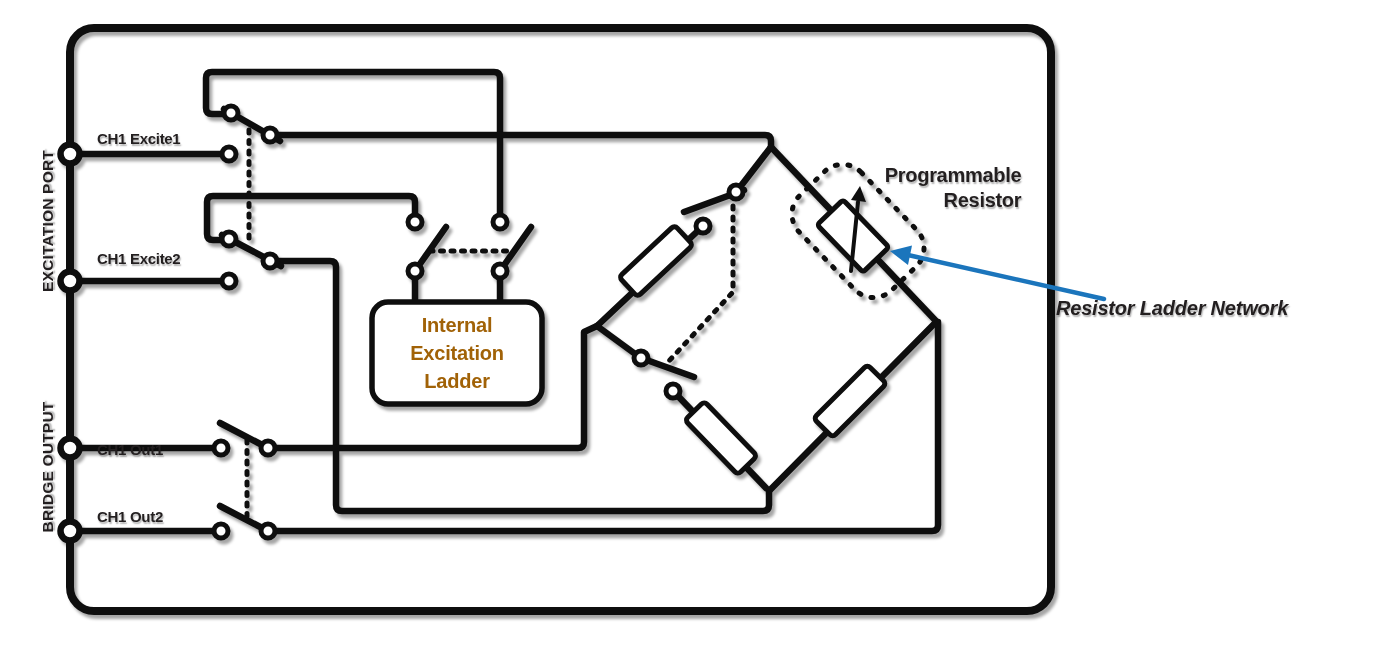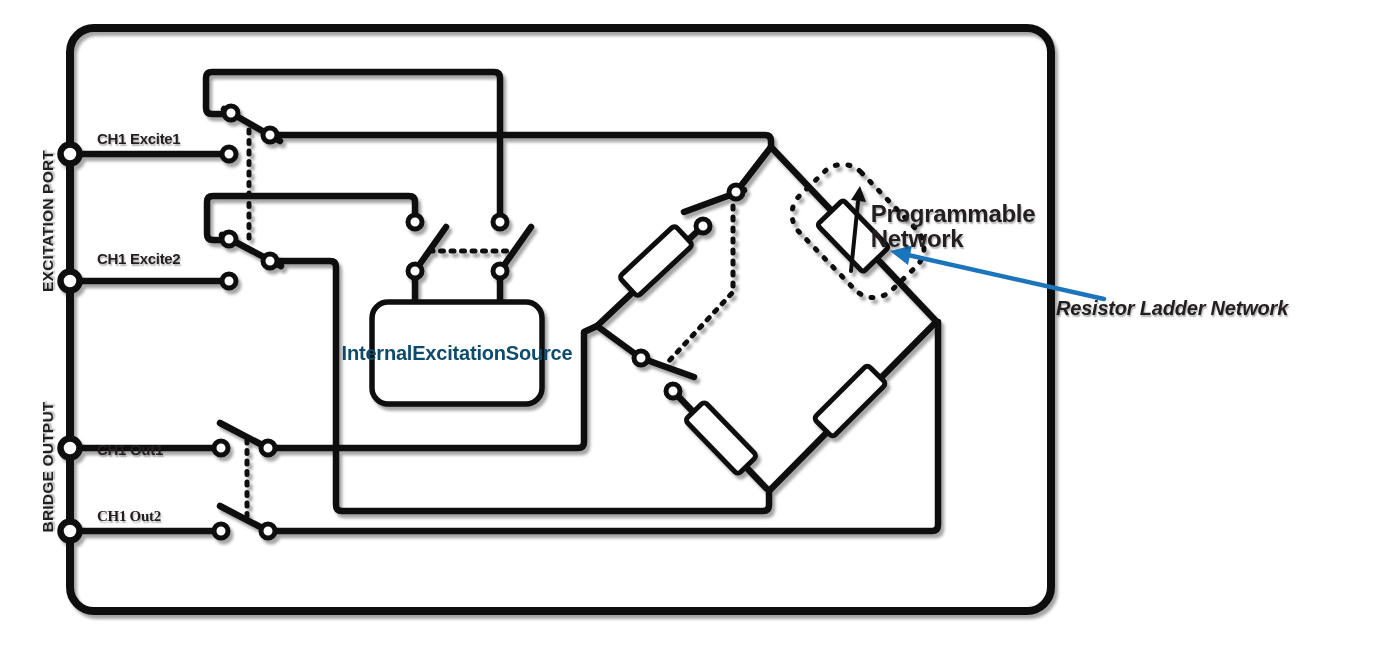--- a/index.html
+++ b/index.html
@@ -13,28 +13,27 @@
     position:absolute;font-weight:700;color:#231f20;white-space:nowrap;
     letter-spacing:-0.3px;text-shadow:1px 2px 1.5px rgba(0,0,0,0.30);
   }
   .ch-lbl{font-size:15px;}
   .port-lbl{
     font-size:15.5px;letter-spacing:0.2px;
     transform:translate(-50%,-50%) rotate(-90deg);
   }
   .src-box-text{
     position:absolute;left:372px;top:302px;width:170px;height:102px;
-    display:flex;flex-direction:row;align-items:center;justify-content:center;
-    font-size:20px;font-weight:700;line-height:28px;color:#0c4a6e;text-align:center;
+    display:flex;flex-direction:column;align-items:center;justify-content:center;
+    font-size:20px;font-weight:700;line-height:28px;color:#a16207;text-align:center;
     letter-spacing:-0.2px;text-shadow:none;
   }
   .prog-lbl{
-    font-size:24px;line-height:25px;text-align:left;
+    font-size:20px;line-height:25px;text-align:right;
     transform:translate(-50%,-50%);
-    margin-top:38px;
   }
   .ladder-lbl{font-size:20px;letter-spacing:-0.2px;}
 </style>
 </head>
 <body>
 
 <div class="stage">
 
   <svg viewBox="0 0 1388 647">
     <g class="art" fill="none" stroke="#0e0e0e" stroke-width="6.5" stroke-linecap="round" stroke-linejoin="round">
@@ -128,28 +127,28 @@
       <polygon points="890,251 912,245.5 908,265" fill="#1b75bc"></polygon>
     </g>
   </svg>
 
   <div class="lbl port-lbl" style="left:48px;top:221px;">EXCITATION PORT</div>
   <div class="lbl port-lbl" style="left:48px;top:467px;">BRIDGE OUTPUT</div>
 
   <div class="lbl ch-lbl" style="left:97px;top:130px;">CH1 Excite1</div>
   <div class="lbl ch-lbl" style="left:97px;top:250px;">CH1 Excite2</div>
   <div class="lbl ch-lbl" style="left:97px;top:441px;">CH1 Out1</div>
-  <div class="lbl ch-lbl" style="left:97px;top:508px;font-family:Liberation Serif, serif;">CH1 Out2</div>
+  <div class="lbl ch-lbl" style="left:97px;top:508px;">CH1 Out2</div>
 
   <div class="src-box-text">
     <div>Internal</div>
     <div>Excitation</div>
-    <div>Source</div>
+    <div>Ladder</div>
   </div>
 
   <div class="lbl prog-lbl" style="left:953px;top:188px;">
     <div>Programmable</div>
-    <div>Network</div>
+    <div>Resistor</div>
   </div>
 
   <div class="lbl ladder-lbl" style="left:1056px;top:297px;font-style:italic;">Resistor Ladder Network</div>
 
 </div>
 
 </body></html>

